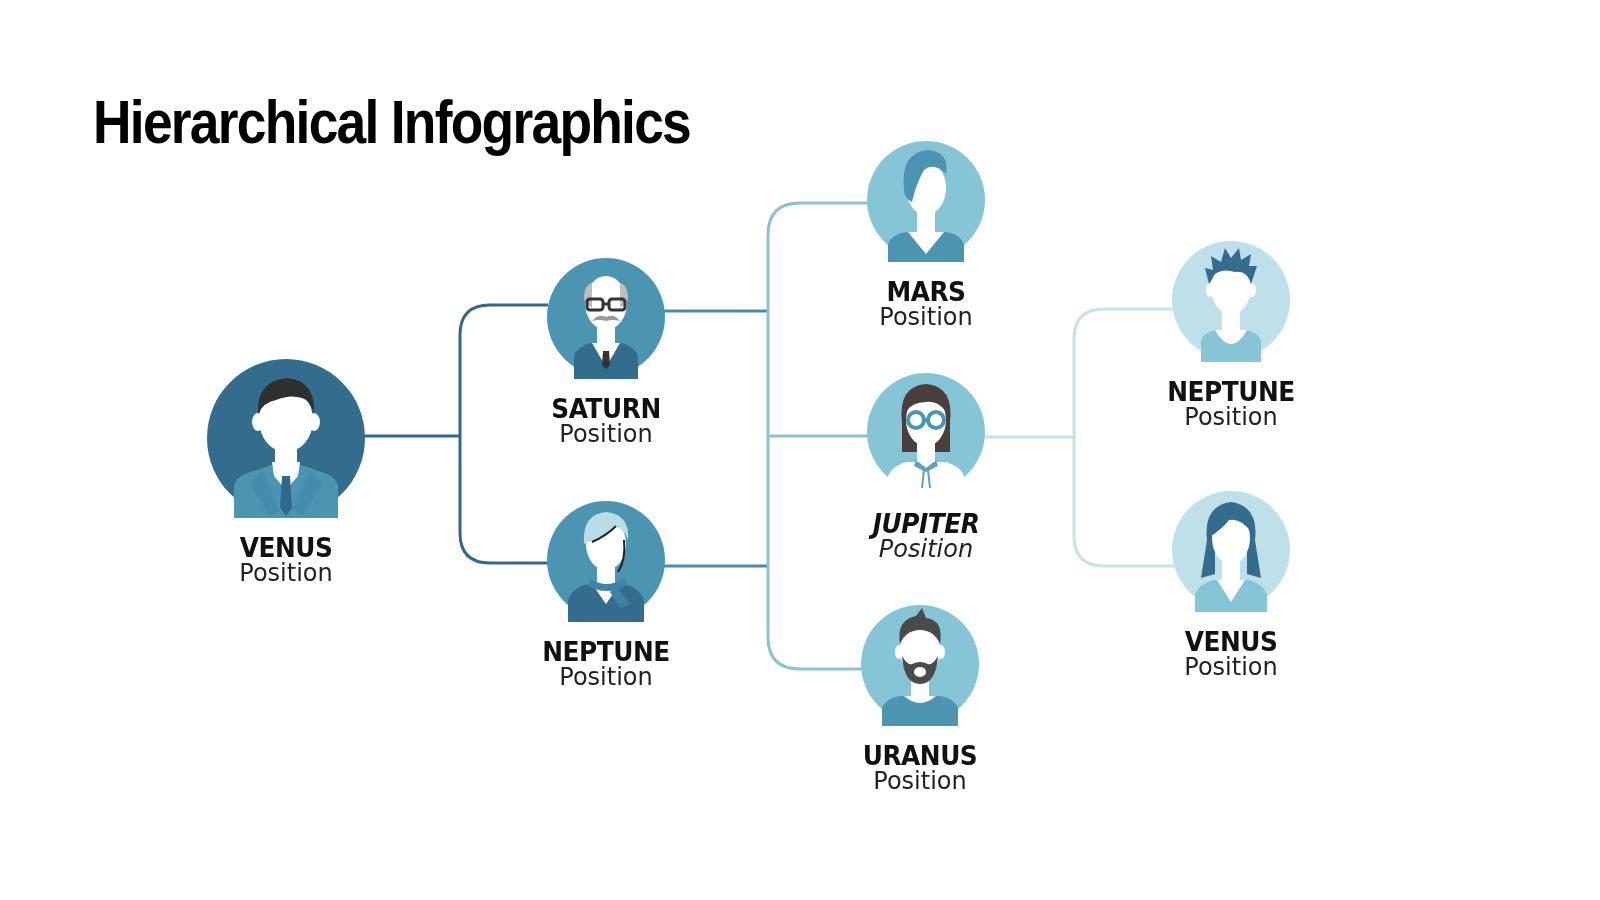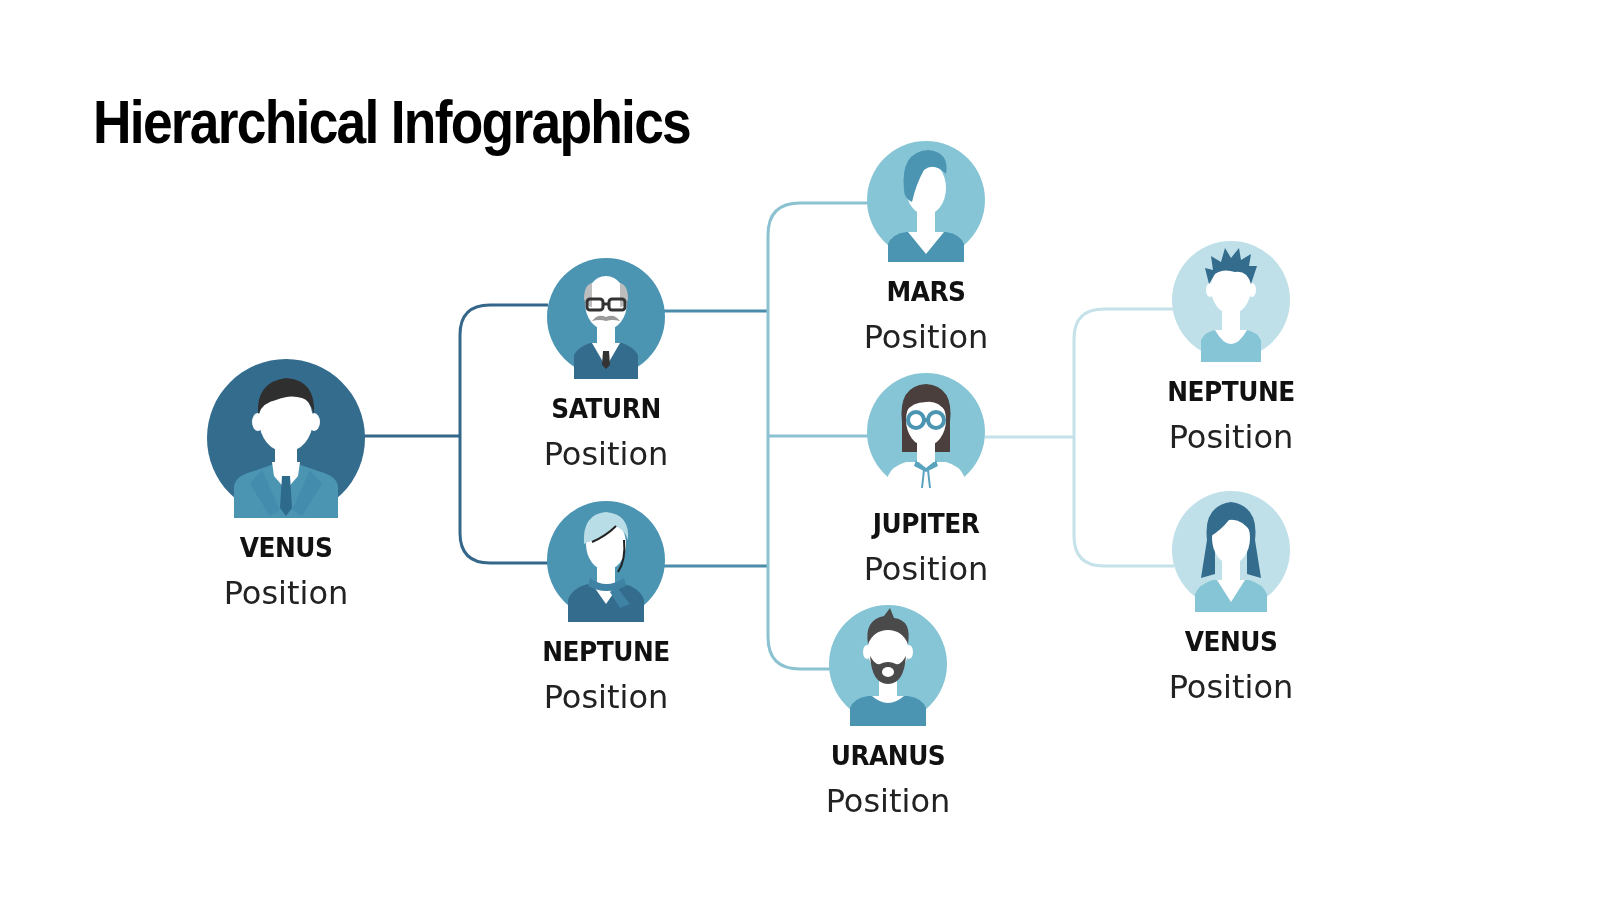--- a/index.html
+++ b/index.html
@@ -8,22 +8,22 @@
   .title { position: absolute; left: 93px; top: 86px; margin: 0;
            font-family: "Liberation Sans", sans-serif; font-weight: 700;
            font-size: 62px; letter-spacing: -2px; color: #000;
            transform: scaleX(0.86); transform-origin: left top; white-space: nowrap; }
   svg.connectors { position: absolute; left: 0; top: 0; }
   .node { position: absolute; width: 200px; text-align: center; }
   .avatar { display: block; margin: 0 auto; }
   .name { font-family: "DejaVu Sans", sans-serif; font-weight: 700; font-size: 27px;
           color: #111; letter-spacing: -0.5px; line-height: 1; margin-top: 16px;
           transform: scaleX(0.92); }
-  .pos { font-family: "DejaVu Sans", sans-serif; font-size: 32px; color: #222;
-         line-height: 1; margin-top: 16px; }
+  .pos { font-family: "DejaVu Sans", sans-serif; font-size: 24px; color: #222;
+         line-height: 1; margin-top: 0; }
 </style>
 </head>
 <body>
 
 <h1 class="title">Hierarchical Infographics</h1>
 
 <svg class="connectors" width="1600" height="900">
 
   <g fill="none" stroke="#34678a" stroke-width="3">
     <line x1="364" y1="436" x2="460" y2="436"></line>
@@ -110,39 +110,39 @@
     <path d="M22 122 L22 104 Q26 94 40 92 L80 92 Q94 94 98 104 L98 122 Z" fill="#4b95b3"></path>
     <path d="M42 92 L60 114 L78 92 Z" fill="#ffffff"></path>
     <rect x="51" y="70" width="18" height="24" fill="#ffffff"></rect>
     <ellipse cx="60" cy="48" rx="20" ry="27" fill="#ffffff"></ellipse>
     <path d="M38 50 Q34 12 62 10 Q84 12 80 34 Q68 22 58 30 Q50 44 46 62 Q38 58 38 50 Z" fill="#4b95b3"></path>
   </svg>
   <div class="name">MARS</div>
   <div class="pos">Position</div>
 </div>
 
-<div class="node" style="left:826px; top:372px;">
+<div class="node" style="left:826px; top:372px;font-style:italic;">
   <svg class="avatar" width="120" height="122" viewBox="0 0 120 122">
     <circle cx="60" cy="60" r="59" fill="#86c5d6"></circle>
     <path d="M22 122 L22 104 Q26 94 40 90 L80 90 Q94 94 98 104 L98 122 Z" fill="#ffffff"></path>
     <path d="M50 88 L60 96 L70 88 L72 94 L60 100 L48 94 Z" fill="#5aa3bf"></path>
     <path d="M58 98 L56 116 M62 98 L64 116" stroke="#5aa3bf" stroke-width="2"></path>
     <path d="M36 50 Q32 14 60 12 Q88 14 84 50 L84 80 L36 80 Z" fill="#4a3f3d"></path>
     <rect x="51" y="68" width="18" height="22" fill="#ffffff"></rect>
     <ellipse cx="60" cy="48" rx="20" ry="26" fill="#ffffff"></ellipse>
     <path d="M40 40 Q42 22 60 20 Q78 22 80 40 Q72 28 60 30 Q46 30 40 40 Z" fill="#4a3f3d"></path>
     <circle cx="50" cy="48" r="8" fill="none" stroke="#4b95b3" stroke-width="4"></circle>
     <circle cx="70" cy="48" r="8" fill="none" stroke="#4b95b3" stroke-width="4"></circle>
     <line x1="58" y1="48" x2="62" y2="48" stroke="#4b95b3" stroke-width="4"></line>
   </svg>
   <div class="name">JUPITER</div>
   <div class="pos">Position</div>
 </div>
 
-<div class="node" style="left:788px; top:604px;">
+<div class="node" style="left:820px; top:604px;">
   <svg class="avatar" width="120" height="122" viewBox="0 0 120 122">
     <circle cx="60" cy="60" r="59" fill="#86c5d6"></circle>
     <path d="M22 122 L22 104 Q26 94 40 92 L80 92 Q94 94 98 104 L98 122 Z" fill="#4b95b3"></path>
     <path d="M44 92 Q60 106 76 92 Z" fill="#ffffff"></path>
     <rect x="51" y="70" width="18" height="24" fill="#ffffff"></rect>
     <ellipse cx="60" cy="46" rx="20" ry="27" fill="#ffffff"></ellipse>
     <ellipse cx="39" cy="48" rx="4" ry="7" fill="#ffffff"></ellipse>
     <ellipse cx="81" cy="48" rx="4" ry="7" fill="#ffffff"></ellipse>
     <path d="M40 40 Q36 16 56 12 L62 4 L66 14 Q84 16 80 40 Q74 26 60 26 Q46 26 40 40 Z" fill="#4a4a4a"></path>
     <path d="M42 52 Q44 80 60 80 Q76 80 78 52 Q72 62 68 60 Q60 56 52 60 Q48 62 42 52 Z" fill="#4a4a4a"></path>

